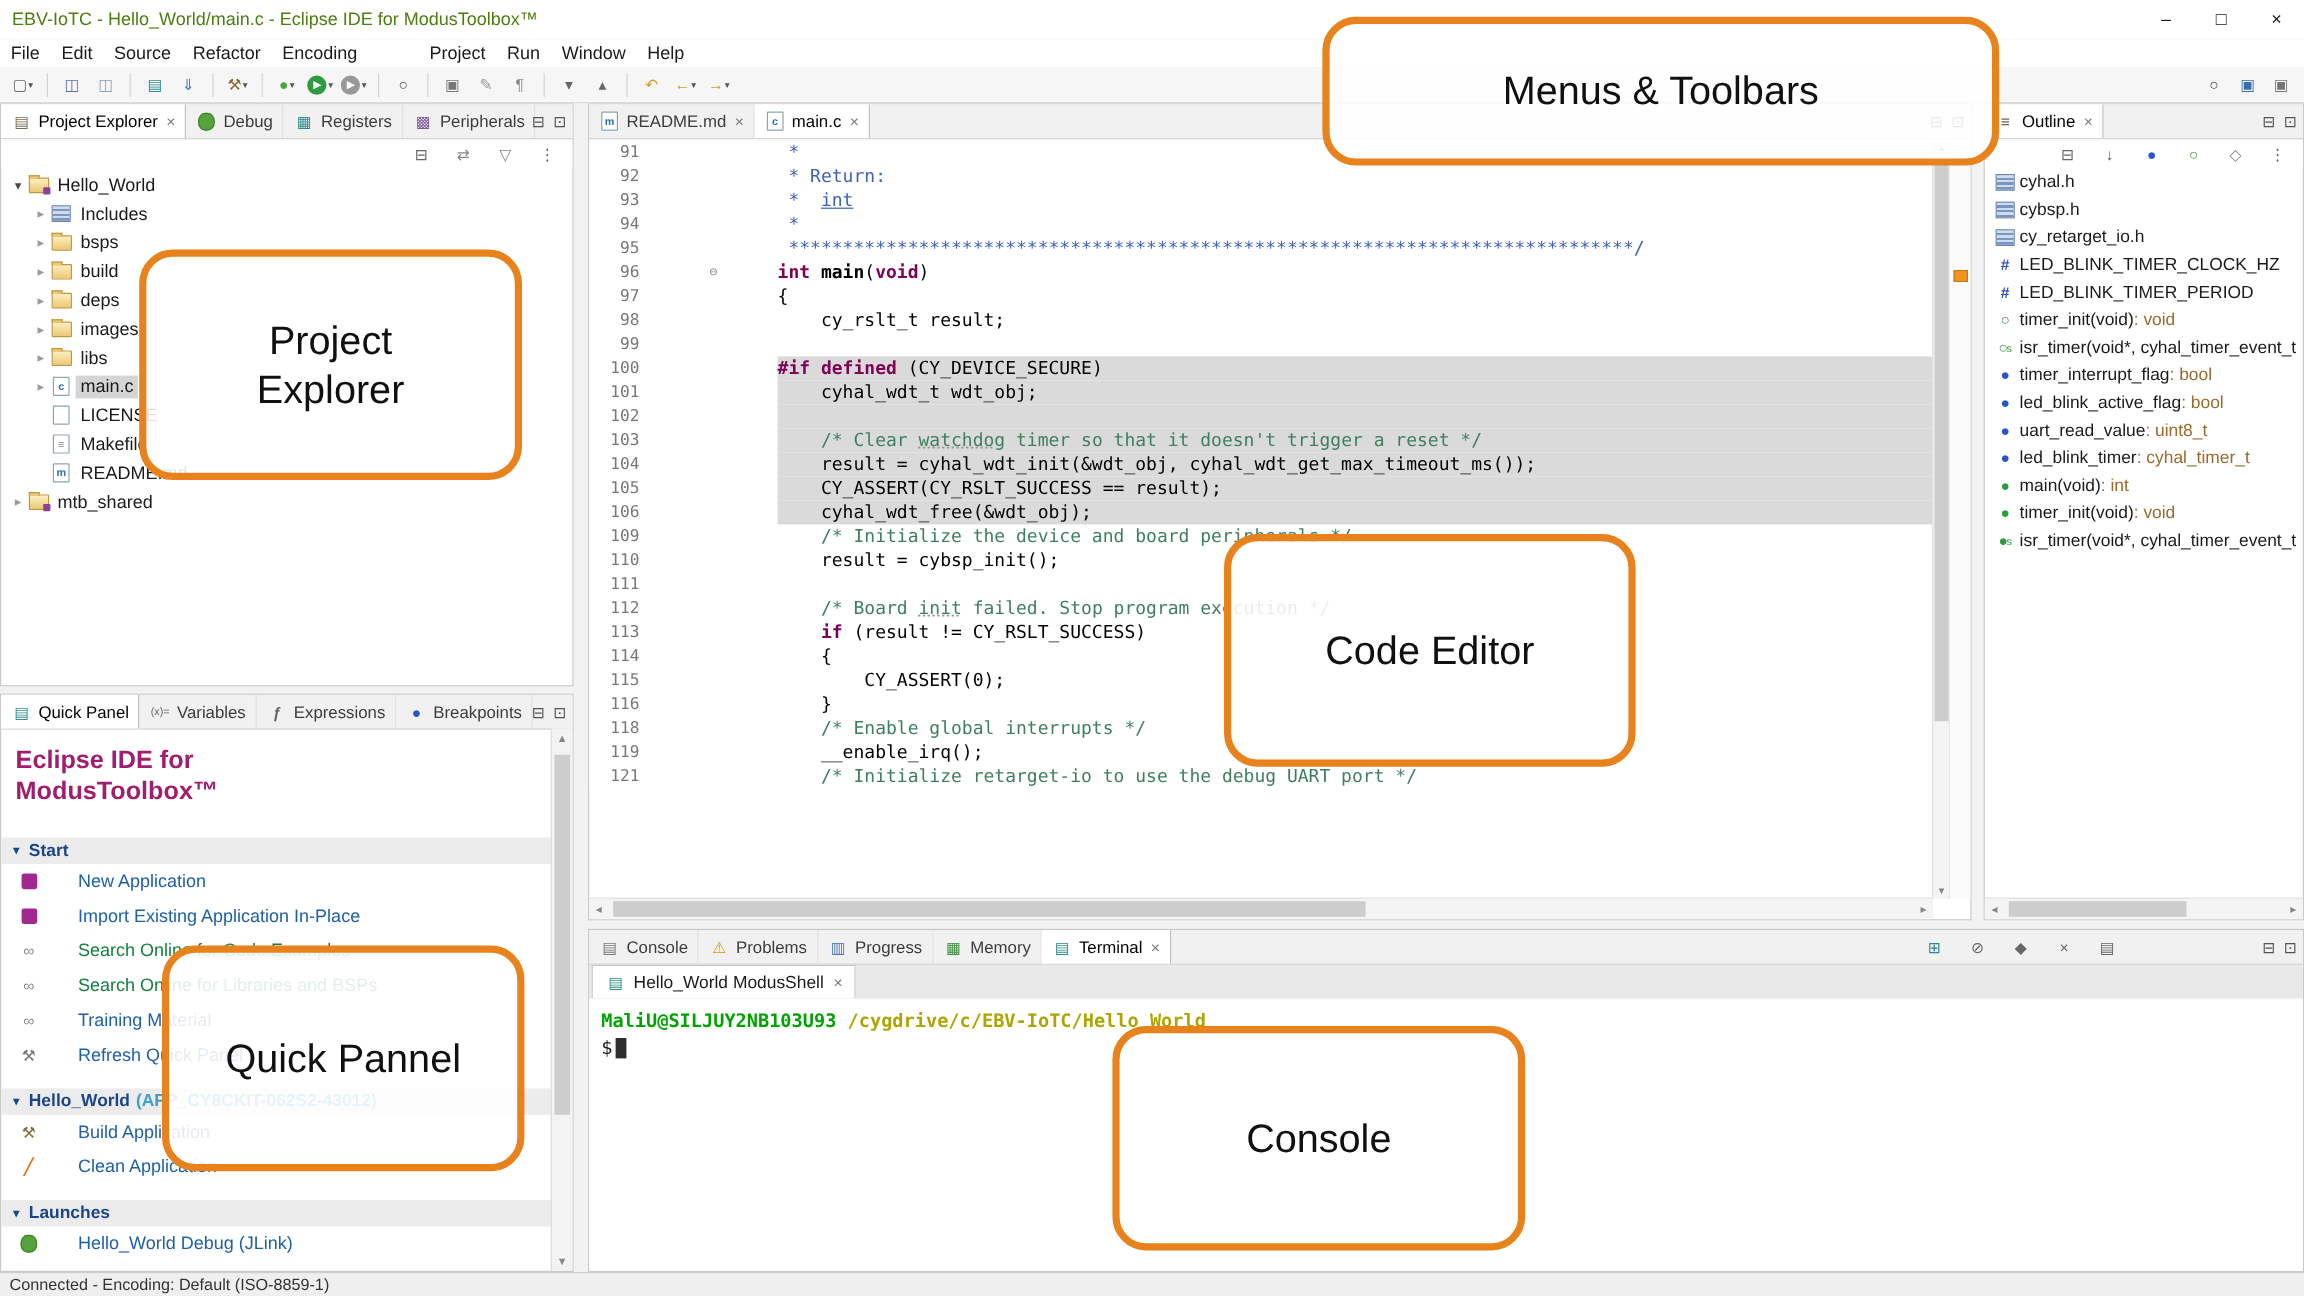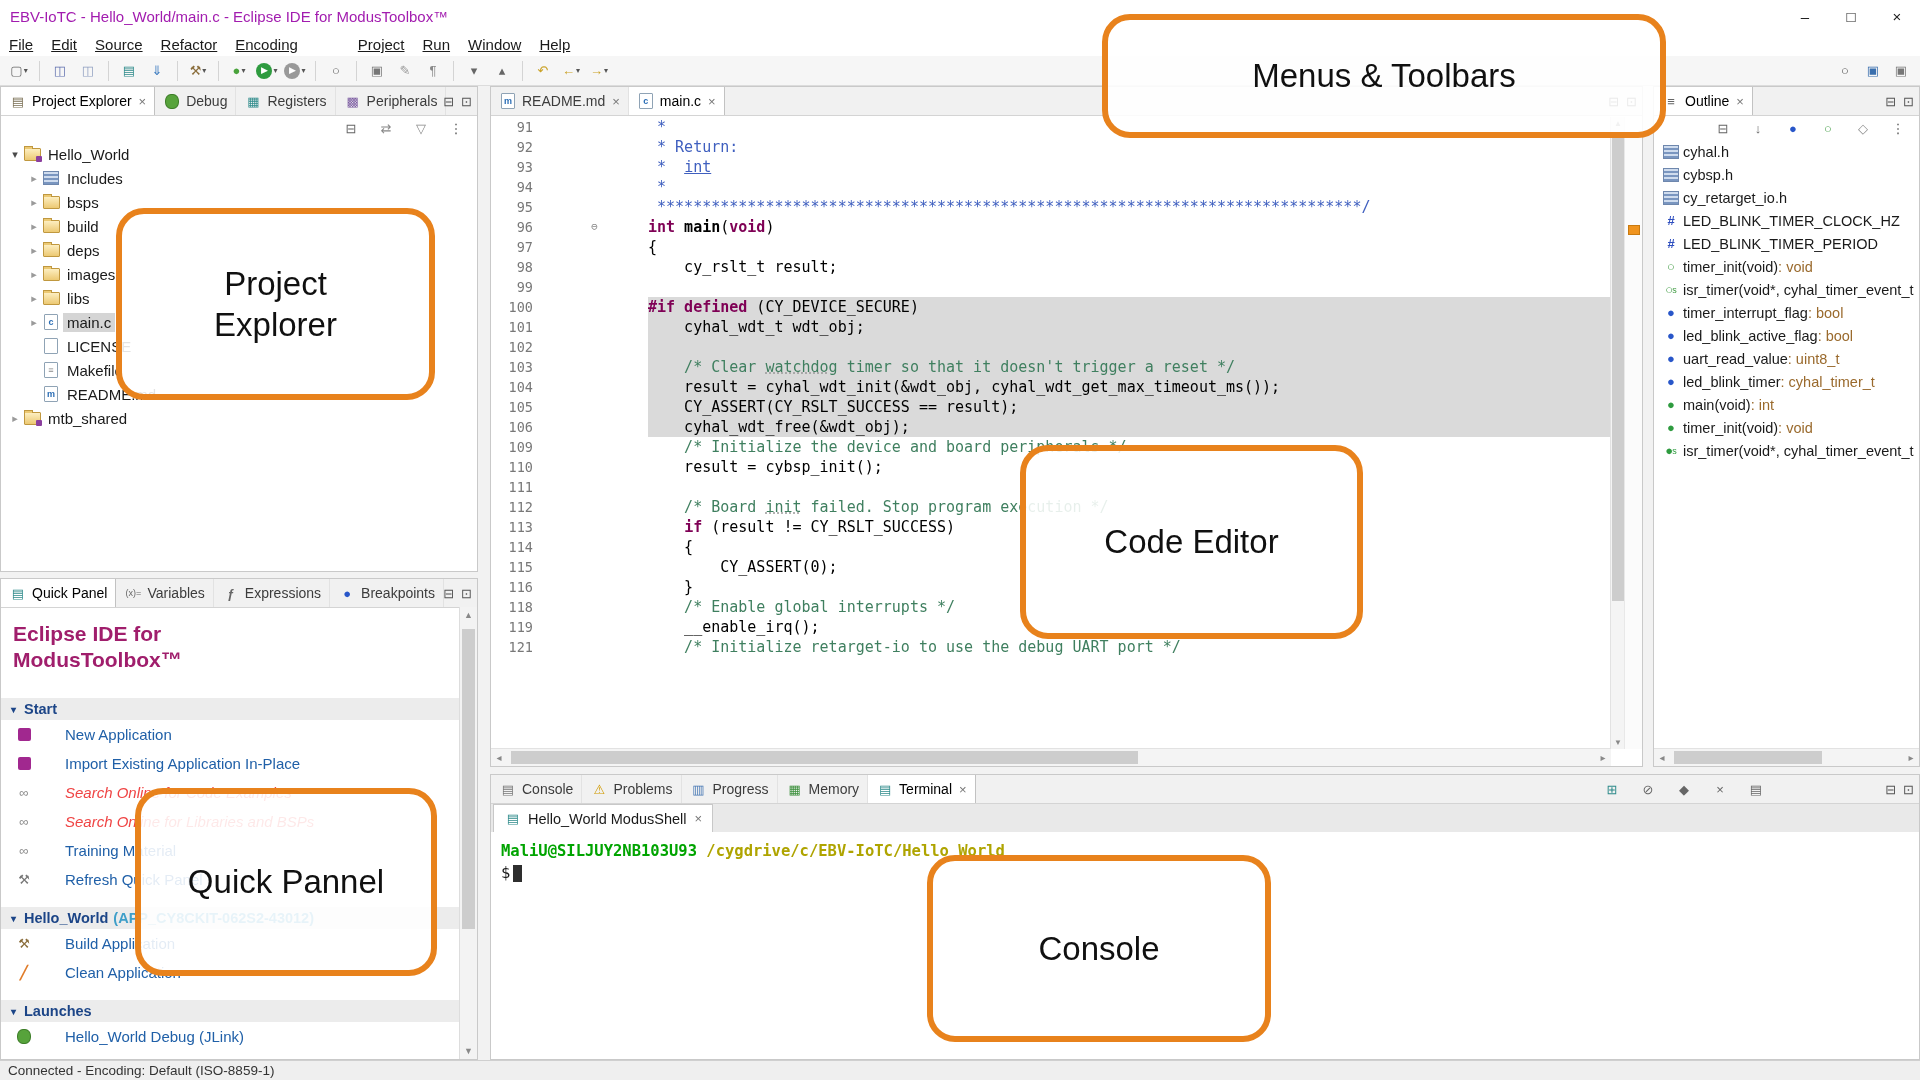--- a/index.html
+++ b/index.html
@@ -1,27 +1,27 @@
 <!DOCTYPE html>
 <html><head>
 <meta charset="utf-8">
 <style>
   html,body{margin:0;padding:0;}
   body{width:1920px;height:1080px;position:relative;overflow:hidden;background:#f2f2f2;
        font-family:"Liberation Sans",sans-serif;color:#1a1a1a;}
   
   .titlebar{position:absolute;left:0;top:0;width:1920px;height:33px;background:#fff;
             border-bottom:1px solid #eaeaea;display:flex;align-items:center;z-index:5;}
-  .title{padding-left:10px;font-size:15px;color:#a21caf;}
+  .title{padding-left:10px;font-size:15px;color:#4d7c0f;}
   .wctrls{position:absolute;right:0;top:0;height:33px;display:flex;}
   .wbtn{width:46px;height:33px;display:flex;align-items:center;justify-content:center;
         font-size:15px;color:#222;}
   .menubar{position:absolute;left:0;top:33px;width:1920px;height:23px;background:#fff;
            display:flex;align-items:center;font-size:15px;z-index:5;}
-  .menu-item{padding:0 9px;height:100%;display:flex;align-items:center;text-decoration:underline;}
+  .menu-item{padding:0 9px;height:100%;display:flex;align-items:center;}
   .menu-item.gap{margin-left:42px;}
   .toolbar{position:absolute;left:0;top:56px;width:1920px;height:30px;background:#f6f6f6;
            border-bottom:1px solid #dcdcdc;display:flex;align-items:center;
            justify-content:space-between;padding:0 6px;box-sizing:border-box;z-index:5;}
   .tb-group{display:flex;align-items:center;gap:2px;}
   .tbi{height:24px;min-width:22px;display:inline-flex;align-items:center;justify-content:center;padding:0 2px;}
   .tb-sep{width:1px;height:20px;background:#d4d4d4;margin:0 5px;display:inline-block;}
   .gly{font-style:normal;font-size:13px;line-height:1;}
   .pill{display:inline-flex;width:16px;height:16px;border-radius:50%;align-items:center;
         justify-content:center;font-size:9px;}
@@ -72,21 +72,21 @@
   .qp-content{position:absolute;left:0;top:28px;right:17px;bottom:0;overflow:hidden;}
   .qp-title{margin:14px 0 0 12px;font-size:21px;line-height:26px;font-weight:bold;
             color:#a01e6c;white-space:pre-line;}
   .qp-sec-h{margin-top:13px;height:22px;background:#ececec;display:flex;align-items:center;
             gap:5px;font-size:14.5px;font-weight:bold;color:#1c4587;padding-left:7px;}
   .qp-sec-h.first{margin-top:25px;}
   .qp-sec-h .suffix{color:#3f9fc9;}
   .qp-sec-h .chev{width:11px;font-size:10px;color:#1c4587;}
   .qp-item{height:29px;display:flex;align-items:center;padding-left:14px;gap:9px;font-size:15px;}
   .qp-item .lbl{color:#2060a8;white-space:nowrap;margin-left:23px;}
-  .qp-item.faded .lbl{color:#ef4444;font-style:italic;}
+  .qp-item.faded .lbl{color:#15803d;}
   .qp-scroll{position:absolute;right:0;top:28px;bottom:0;width:17px;background:#f3f3f3;
              border-left:1px solid #ddd;}
   .qp-scroll .sarr{position:absolute;left:0;width:100%;text-align:center;font-size:9px;color:#888;}
   .qp-thumb{position:absolute;left:2px;right:2px;top:22px;height:300px;background:#cdcdcd;}
   
   .ed-content{position:absolute;left:0;top:28px;right:0;bottom:0;}
   .code-lines{position:absolute;left:0;top:2px;right:31px;bottom:17px;overflow:hidden;
               font-family:"DejaVu Sans Mono",monospace;font-size:15px;}
   .cl{display:flex;height:20px;line-height:20px;white-space:pre;gap:46px;}
   .ln{width:42px;text-align:right;padding-right:8px;color:#787878;flex:none;background:#fff;font-size:13.5px;}

